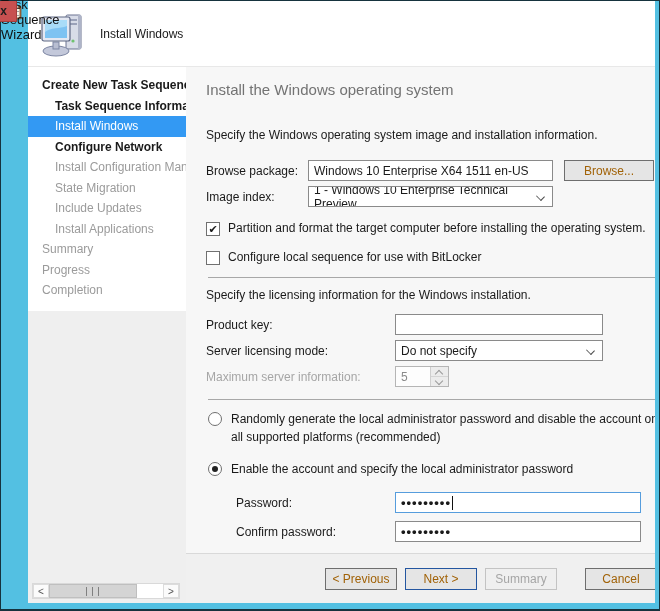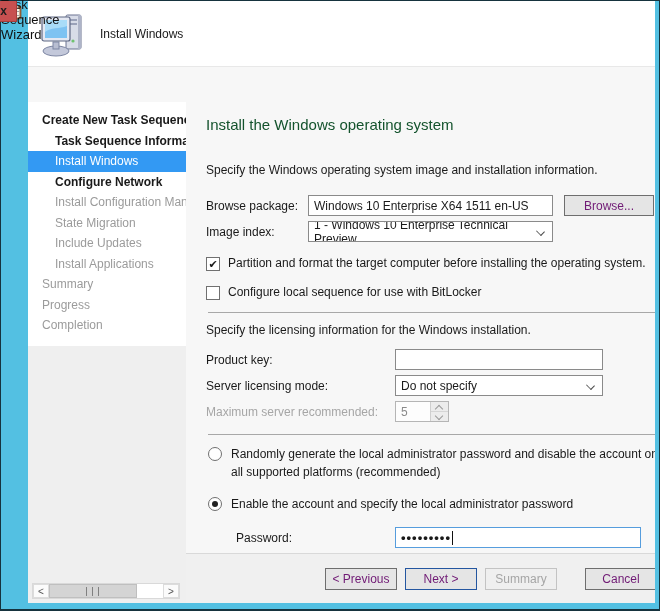--- a/index.html
+++ b/index.html
@@ -34,21 +34,21 @@
     width: 27px; height: 21px;
     background: #c75050; border: 1px solid #a43d3c; border-top: none;
     color: #1d1d1d; font-weight: bold; font-size: 12px;
     display: flex; align-items: center; justify-content: center;
     cursor: default;
   }
   
   .frame {
     flex: 1; display: flex; flex-direction: column;
     margin: 0 4px 6px 4px;
-    background: #f7f7f7; overflow: hidden; gap: 35px;
+    background: #f7f7f7; overflow: hidden;
   }
   .header {
     height: 66px; background: #ffffff;
     border-bottom: 1px solid #e8e8e8;
     display: flex; align-items: center; flex: 0 0 auto;
   }
   .header .step-icon { margin: 0 12px 0 10px; }
   .header .step-title { font-size: 12px; color: #1a1a1a; }
   .body { flex: 1; display: flex; overflow: hidden; }
   
@@ -80,35 +80,35 @@
   .scroll-thumb {
     width: 88px; flex: 0 0 auto;
     background: #d4d4d4; border: 1px solid #bfbfbf;
     display: flex; align-items: center; justify-content: center;
   }
   .grip { font-size: 8px; letter-spacing: 1px; color: #5a5a5a; font-family: "DejaVu Sans Mono", monospace; }
   .scroll-track { flex: 1; background: #ffffff; }
   
   .main { flex: 1; display: flex; flex-direction: column; background: #f7f7f7; }
   .content { flex: 1; padding: 14px 22px 0 20px; overflow: hidden; }
-  h1.page-heading { font-size: 15px; font-weight: normal; color: #14532d; margin-bottom: 30px; }
+  h1.page-heading { font-size: 15px; font-weight: normal; color: #737373; margin-bottom: 30px; }
   .intro { margin-bottom: 18px; }
   .frow { display: flex; align-items: center; margin-bottom: 5px; }
   .flabel { width: 102px; flex: 0 0 auto; }
   .flabel.wide { width: 189px; }
   .flabel.dim { color: #a6a6a6; }
   .textbox {
     height: 21px; background: #ffffff; border: 1px solid #8a8a8a;
     display: flex; align-items: center; padding: 0 5px; overflow: hidden;
   }
   .w245 { width: 245px; } .w248 { width: 208px; }
   .btn {
     height: 22px; background: #e5e5e5; border: 1px solid #6e6e6e;
     display: inline-flex; align-items: center; justify-content: center;
-    font-size: 12px; color: #701a75; cursor: default;
+    font-size: 12px; color: #a16207; cursor: default;
   }
   .browse-btn { width: 90px; height: 21px; margin-left: 11px; }
   .dropdown {
     height: 21px; background: #ffffff; border: 1px solid #8a8a8a;
     display: flex; align-items: center; padding: 0 5px;
     position: relative; overflow: hidden;
   }
   .chevron {
     position: absolute; right: 8px; top: 6px;
     width: 7px; height: 7px;
@@ -275,21 +275,21 @@
 
           <div class="frow">
             <div class="flabel wide">Server licensing mode:</div>
             <div class="dropdown w248">
               <span>Do not specify</span>
               <span class="chevron"></span>
             </div>
           </div>
 
           <div class="frow">
-            <div class="flabel wide dim">Maximum server recommended:</div>
+            <div class="flabel wide dim">Maximum server information:</div>
             <div class="spinner">
               <div class="spin-val">5</div>
               <div class="spin-btns">
                 <div class="spin-btn up"></div>
                 <div class="spin-btn down"></div>
               </div>
             </div>
           </div>
 
           <div class="separator"></div>

